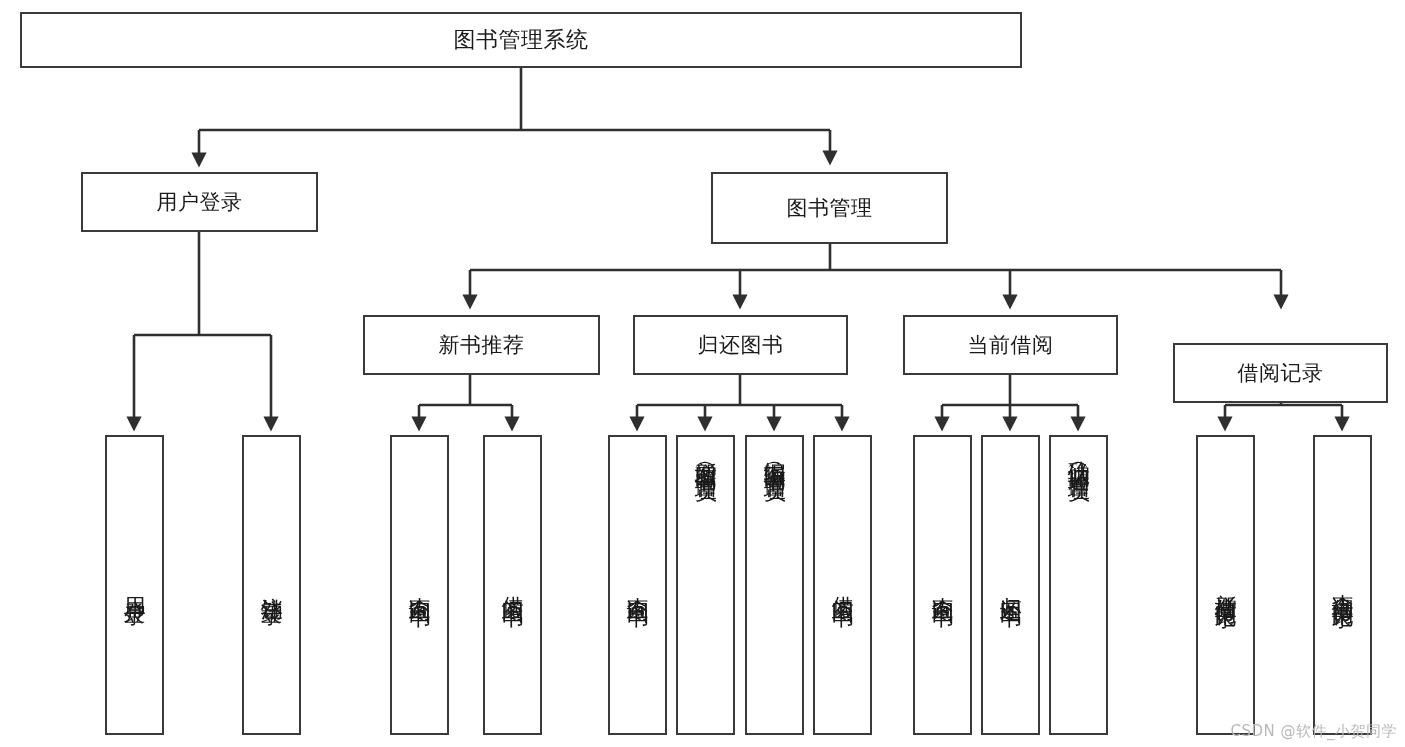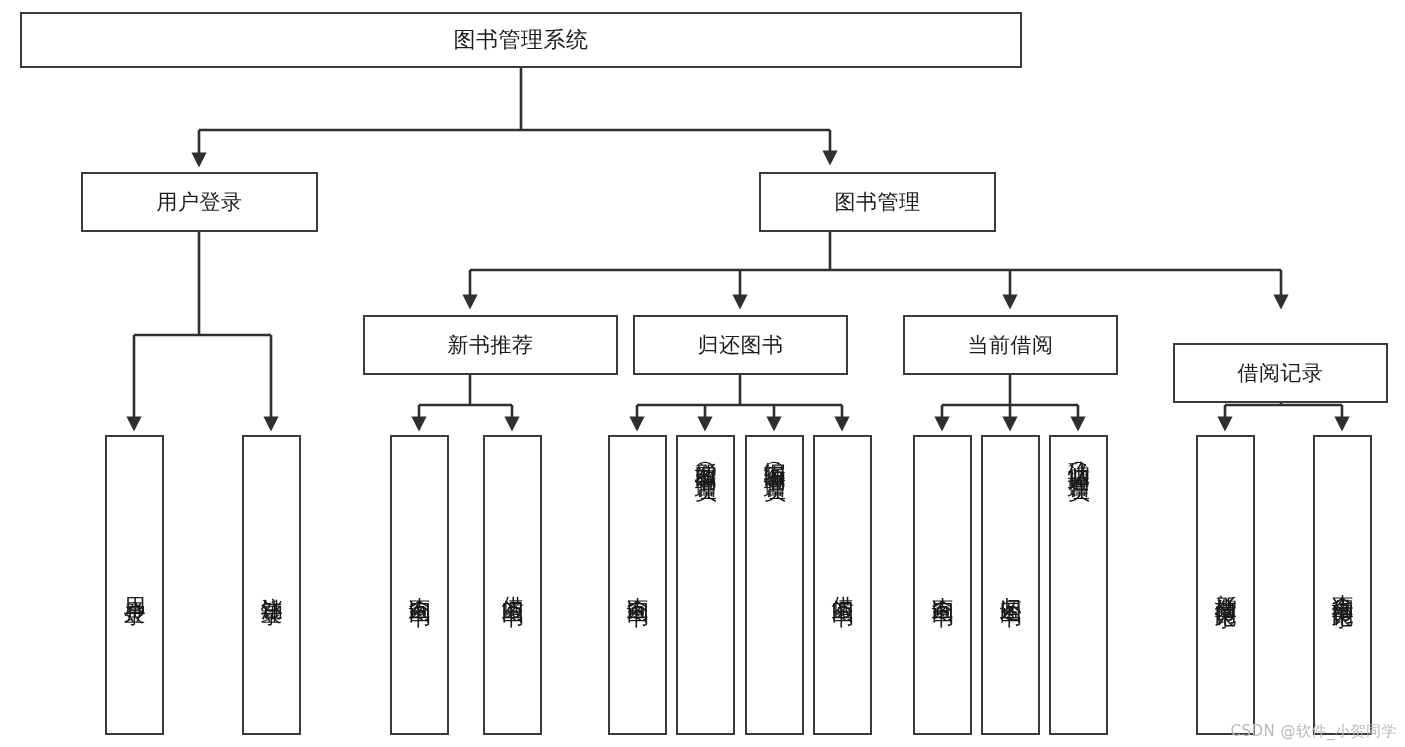--- a/index.html
+++ b/index.html
@@ -134,25 +134,25 @@
   </svg>
 
   <div class="node horiz root" style="left:20px; top:12px; width:1002px; height:56px;">
     <span class="lbl">图书管理系统</span>
   </div>
 
   <div class="node horiz" style="left:81px; top:172px; width:237px; height:60px;">
     <span class="lbl">用户登录</span>
   </div>
 
-  <div class="node horiz" style="left:711px; top:172px; width:237px; height:60px;margin-left:48px;">
+  <div class="node horiz" style="left:711px; top:172px; width:237px; height:72px;">
     <span class="lbl">图书管理</span>
   </div>
 
-  <div class="node horiz" style="left:363px; top:315px; width:255px; height:60px;">
+  <div class="node horiz" style="left:363px; top:315px; width:237px; height:60px;">
     <span class="lbl">新书推荐</span>
   </div>
 
   <div class="node horiz" style="left:633px; top:315px; width:215px; height:60px;">
     <span class="lbl">归还图书</span>
   </div>
 
   <div class="node horiz" style="left:903px; top:315px; width:215px; height:60px;justify-content:center;">
     <span class="lbl">当前借阅</span>
   </div>

